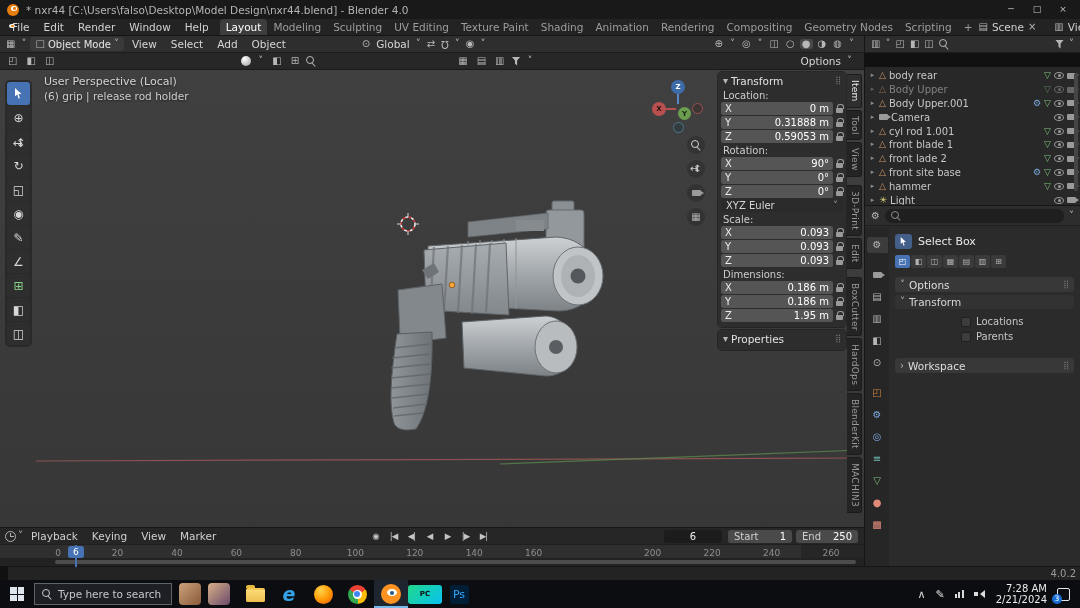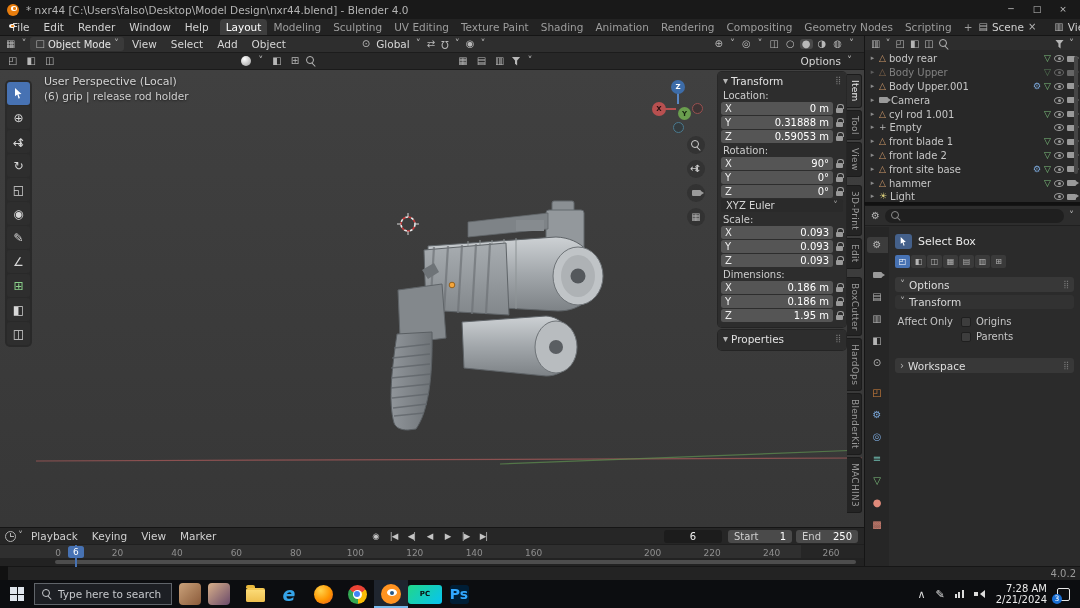--- a/index.html
+++ b/index.html
@@ -87,21 +87,21 @@
 .ntab.on{background:#2f2f2f;color:#eee}
 .mt{margin-top:6px}
 
 #gizmo{position:absolute;left:652px;top:10px;width:54px;height:56px;z-index:3}
 .gz{position:absolute;border-radius:50%;display:flex;align-items:center;justify-content:center;font-size:7px;font-weight:bold}
 .gzline{position:absolute;background:#888}
 #vnav{position:absolute;left:687px;top:66px;display:flex;flex-direction:column;gap:6px;z-index:3;align-items:center}
 .vnb{width:18px;height:18px;border-radius:50%;background:rgba(40,40,40,.5);display:flex;align-items:center;justify-content:center;color:#cfcfcf;font-size:10px}
 
 #olheader{position:absolute;left:864px;top:36px;width:216px;height:17px;background:#2d2d2d;display:flex;align-items:center;gap:5px;padding:0 6px;border-bottom:1px solid #1c1c1c;border-left:1px solid #151515}
-#outliner{position:absolute;left:864px;top:50px;width:216px;height:152px;background:#282828;overflow:hidden;border-left:1px solid #151515;padding-top:2px}
+#outliner{position:absolute;left:864px;top:67px;width:216px;height:152px;background:#282828;overflow:hidden;border-left:1px solid #151515;padding-top:2px}
 .ol-row{display:flex;align-items:center;height:13.8px;padding:0 4px;gap:3px;font-size:10px;color:#c6c6c6}
 .ol-row .nm{margin-right:auto;white-space:nowrap}
 .ol-row.dim{opacity:.55}
 .tw{color:#8a8a8a;font-size:7px;width:7px}
 .oi{font-size:9px}
 .c-mesh{color:#d09a6a}.c-meshd{color:#7ec27e}.c-gearb{color:#7aa6d8}.c-sun{color:#d8cc7a}
 .olsb{position:absolute;right:2px;top:6px;width:4px;height:118px;background:#454545;border-radius:2px}
 
 #props{position:absolute;left:864px;top:205px;width:216px;height:361px;background:#2b2b2b;border-top:1px solid #161616;border-left:1px solid #151515}
 .pr-h{height:20px;display:flex;align-items:center;gap:5px;padding:0 6px;background:#2d2d2d;border-bottom:1px solid #202020}
@@ -162,21 +162,21 @@
 .i-folder::after{content:"";position:absolute;top:2px;left:0;right:0;bottom:0;background:linear-gradient(#fbda76,#eebf4e);border-radius:0 0 2px 2px}
 .i-edge{width:20px;height:20px;display:flex;align-items:center;justify-content:center;color:#35a3e8;font-size:19px;font-weight:bold;font-style:italic}
 .i-ff{width:19px;height:19px;border-radius:50%;background:radial-gradient(circle at 35% 30%,#ffd24a,#ff9500 55%,#e3552e)}
 .i-chrome{width:19px;height:19px;border-radius:50%;background:conic-gradient(from -60deg,#ea4335 0 120deg,#fbbc05 0 240deg,#34a853 0 360deg);position:relative}
 .i-chrome::before{content:"";position:absolute;inset:5px;background:#fff;border-radius:50%}
 .i-chrome::after{content:"";position:absolute;inset:6.5px;background:#4285f4;border-radius:50%}
 .i-blender{width:20px;height:20px;border-radius:50%;background:#ff9321;position:relative}
 .i-blender::before{content:"";position:absolute;width:10px;height:7px;background:#fff;border-radius:50%;left:6px;top:5px}
 .i-blender::after{content:"";position:absolute;width:4px;height:4px;background:#265787;border-radius:50%;left:9px;top:6.5px}
 .i-pycharm{width:35px;height:19px;border-radius:3px;background:linear-gradient(135deg,#21d789,#07c3f2);display:flex;align-items:center;justify-content:center;color:#0a0a0a;font-size:7px;font-weight:bold}
-.i-ps{width:19px;height:19px;border-radius:3px;background:#001e36;display:flex;align-items:center;justify-content:center;color:#31a8ff;font-size:14px;font-weight:bold}
+.i-ps{width:19px;height:19px;border-radius:3px;background:#001e36;display:flex;align-items:center;justify-content:center;color:#31a8ff;font-size:11px;font-weight:normal}
 .tray{margin-left:auto;display:flex;align-items:center;gap:10px;padding-right:10px}
 .tray .gi{color:#dcdcdc;font-size:11px}
 .i-bars{display:inline-flex;align-items:flex-end;gap:1.5px}
 .i-bars i{width:2px;background:#dcdcdc;display:block}
 .i-vol{position:relative;width:12px;height:10px;display:inline-block}
 .i-vol::before{content:"";position:absolute;left:0;top:3px;width:4px;height:4px;background:#dcdcdc}
 .i-vol::after{content:"";position:absolute;left:2px;top:1px;border:4px solid transparent;border-right:5px solid #dcdcdc}
 .clock{text-align:right;font-size:10px;color:#ececec;line-height:11.5px}
 .i-notif{width:13px;height:13px;border:1.3px solid #e8e8e8;border-radius:2px;position:relative}
 .badge{position:absolute;left:-6px;top:5px;background:#1a6fd4;color:#fff;font-size:7.5px;border-radius:50%;width:10px;height:10px;display:flex;align-items:center;justify-content:center}
@@ -574,27 +574,20 @@
     <div class="ol-row">
         <span class="tw gi g-tc"></span>
         <span class="oi gi g-mesh c-mesh"></span>
         <span class="nm">cyl rod 1.001</span>
         <span class="oi gi g-meshd c-meshd"></span>
         <span class="i-eye"></span>
         <span class="i-cam"></span>
       </div>
     <div class="ol-row">
         <span class="tw gi g-tc"></span>
-        <span class="oi gi g-plus"></span>
-        <span class="nm">Empty</span>
-        <span class="i-eye"></span>
-        <span class="i-cam"></span>
-      </div>
-    <div class="ol-row">
-        <span class="tw gi g-tc"></span>
         <span class="oi gi g-mesh c-mesh"></span>
         <span class="nm">front blade 1</span>
         <span class="oi gi g-meshd c-meshd"></span>
         <span class="i-eye"></span>
         <span class="i-cam"></span>
       </div>
     <div class="ol-row">
         <span class="tw gi g-tc"></span>
         <span class="oi gi g-mesh c-mesh"></span>
         <span class="nm">front lade 2</span>
@@ -711,24 +704,24 @@
       <div class="panel-h">
         <span class="gi g-caret"></span>
         <span>Options</span>
         <span class="gi g-dots"></span>
       </div>
       <div class="sub-h">
         <span class="gi g-caret"></span>
         <span>Transform</span>
       </div>
       <div class="chk-row">
-        <span class="chk-l">Affect Only</span>
+        <span class="chk-l"></span>
         <span class="chk">
             <span class="i-chk"></span>
-            <span>Origins</span>
+            <span>Locations</span>
           </span>
       </div>
       <div class="chk-row">
         <span class="chk-l"></span>
         <span class="chk">
             <span class="i-chk"></span>
             <span>Parents</span>
           </span>
       </div>
       <div class="panel-h wsp">

